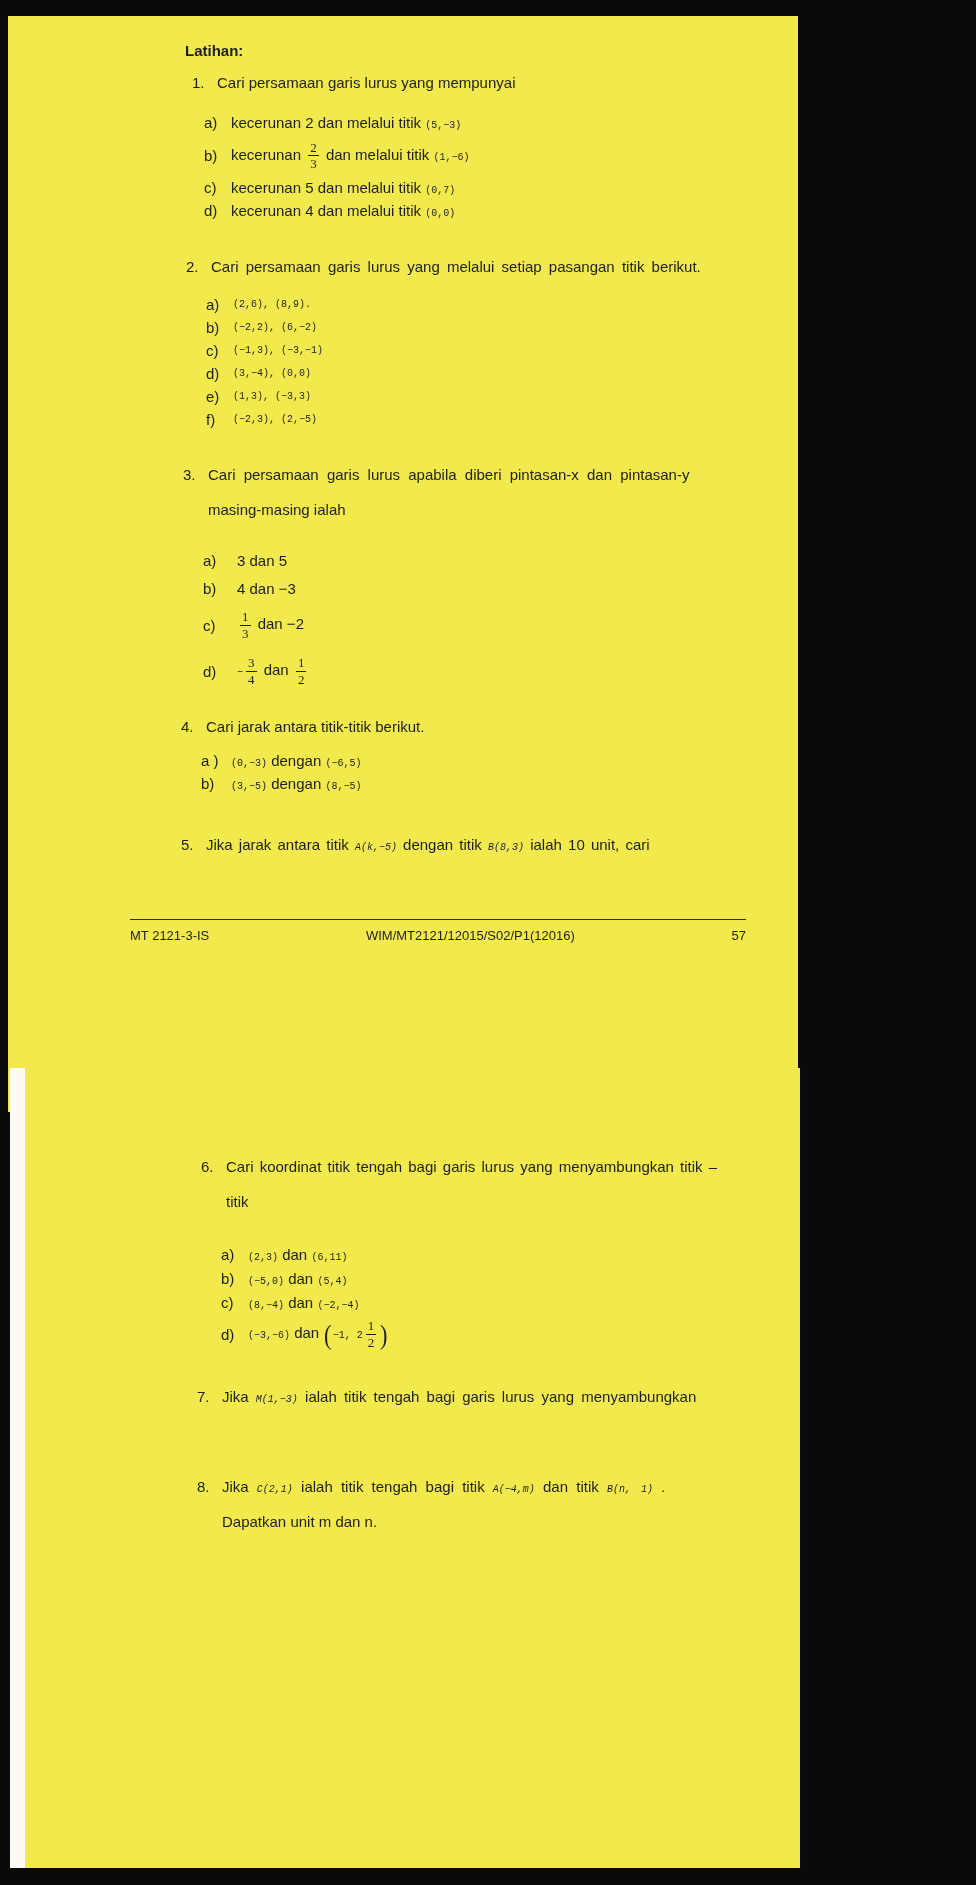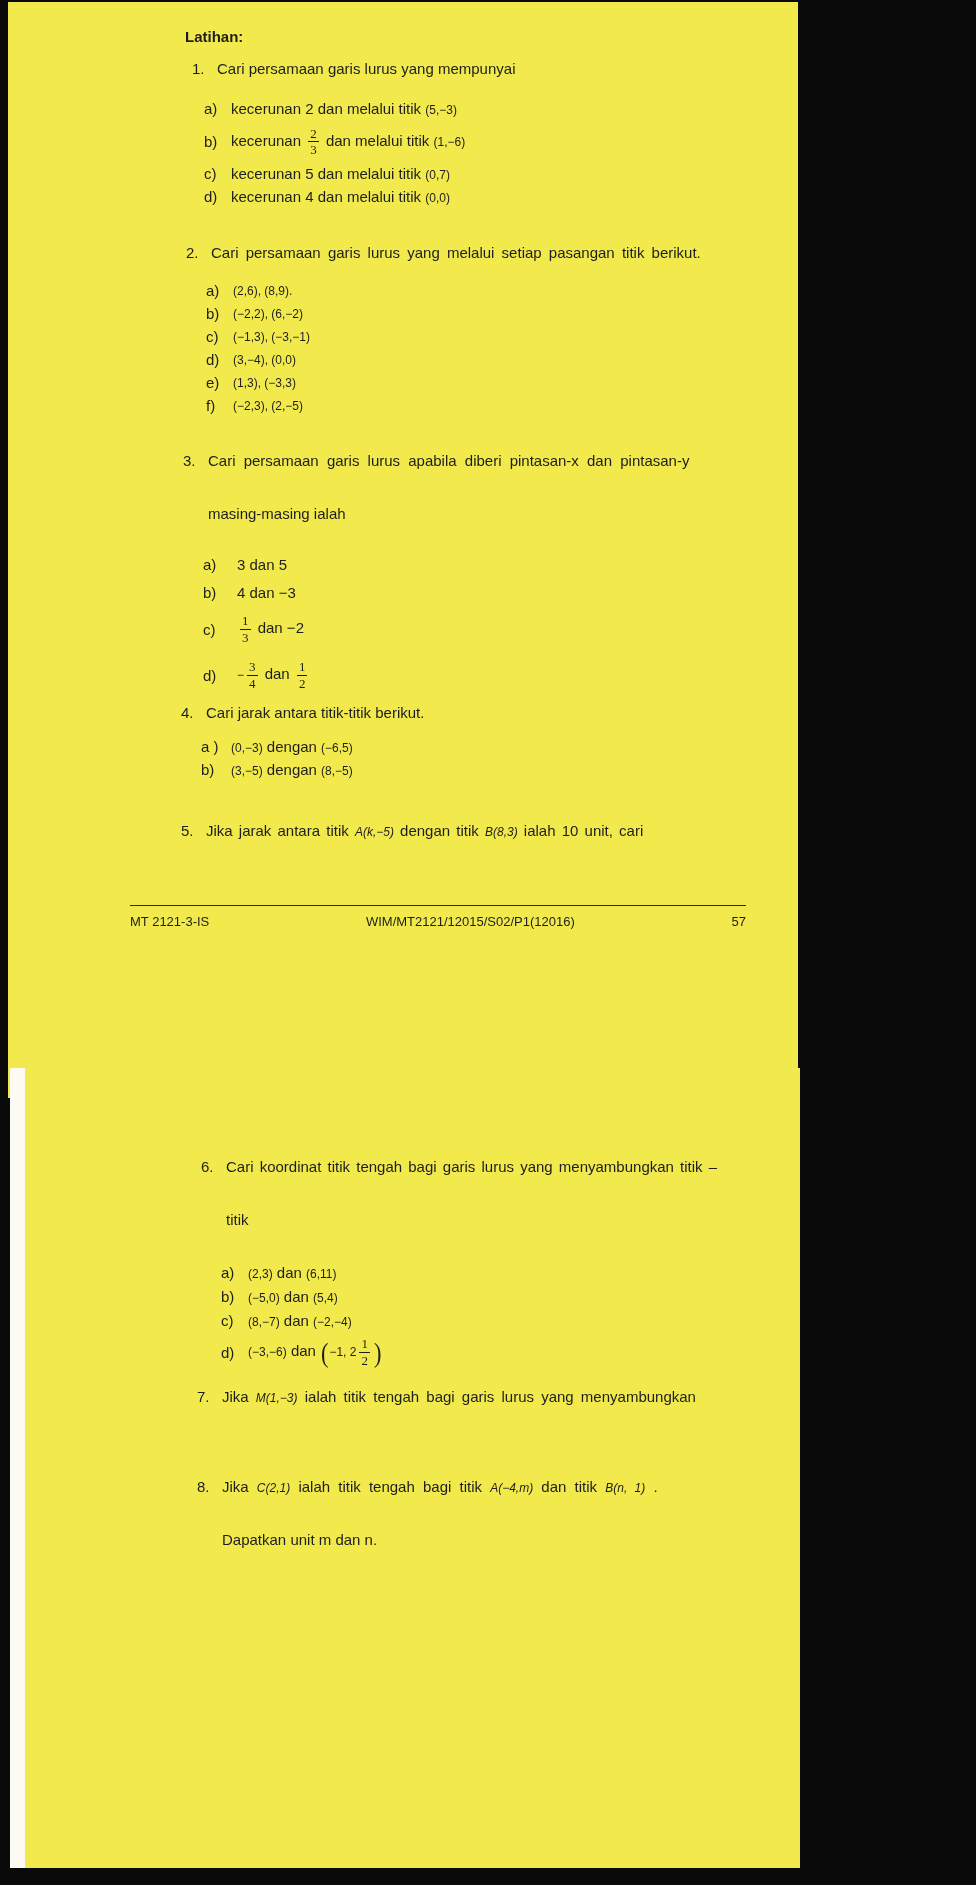--- a/index.html
+++ b/index.html
@@ -8,31 +8,31 @@
     width:976px; height:1885px;
     font-family:"Liberation Sans","DejaVu Sans",sans-serif;
     position:relative; overflow:hidden;
   }
   .canvas { position:absolute; inset:0; background:#0a0a0a; }
 
   .page {
     position:absolute; background:#f2ea4d; color:#1e1e1e;
     font-size:15px; line-height:1.45;
   }
-  .page1 { left:8px; top:2px; width:790px; height:1096px; }
+  .page1 { left:8px; top:16px; width:790px; height:1096px; }
   .page2-wrap { position:absolute; left:10px; top:1068px; width:790px; height:800px; background:#fbfbf3; }
   .page2 { position:absolute; left:15px; top:0; right:0; bottom:0; background:#f2ea4d; color:#1e1e1e; font-size:15px; line-height:1.45; }
 
   .title { position:absolute; left:177px; top:24px; font-weight:bold; }
 
   .q { position:absolute; width:600px; }
   .qhead { display:flex; align-items:flex-start; }
   .qnum { flex:none; width:25px; }
   .qline { flex:1; }
-  .qline2 { margin-left:25px; margin-top:31px; }
+  .qline2 { margin-left:25px; margin-top:13px; }
 
   .qitems { margin-left:20px; margin-top:16px; }
   .item { display:flex; align-items:center; min-height:23px; }
   .item .lbl { flex:none; width:27px; }
   .item.tall { min-height:42px; }
 
   .q1 { left:184px; top:56px; }
   .q1 .qitems { margin-top:18px; margin-left:12px; }
   .q2 { left:178px; top:240px; }
   .q2 .item { min-height:23px; }
@@ -50,21 +50,21 @@
   .q6 .qitems { margin-top:30px; }
   .q6 .item { min-height:24px; }
   .q6 .item.tall { min-height:40px; }
   .q7 { left:172px; top:318px; }
   .q8 { left:172px; top:408px; }
 
   .ws2 { word-spacing:2px; }
   .ws3 { word-spacing:3px; }
   .ws4 { word-spacing:4px; }
 
-  .math { font-family:Liberation Sans, sans-serif; font-size:12px; }
+  .math { font-family:Liberation Mono, monospace; font-size:10px; }
   .mi { font-style:italic; }
 
   .frac {
     display:inline-flex; flex-direction:column; align-items:center;
     font-family:"Liberation Serif","DejaVu Serif",serif;
     font-size:13px; line-height:1.2; vertical-align:middle; margin:0 3px;
   }
   .frac .num, .frac .den { display:block; padding:0 2px; text-align:center; }
   .frac .den { border-top:1px solid #1e1e1e; }
 
@@ -273,21 +273,21 @@
             <span class="lbl">b)</span>
             <span class="txt">
               <span class="math">(−5,0)</span>
               <span>dan</span>
               <span class="math">(5,4)</span>
             </span>
           </div>
           <div class="item">
             <span class="lbl">c)</span>
             <span class="txt">
-              <span class="math">(8,−7)</span>
+              <span class="math">(8,−4)</span>
               <span>dan</span>
               <span class="math">(−2,−4)</span>
             </span>
           </div>
           <div class="item tall">
             <span class="lbl">d)</span>
             <span class="txt">
               <span class="math">(−3,−6)</span>
               <span>dan</span>
               <span class="bigp">(</span><span class="math">−1, 2</span><span class="frac">

